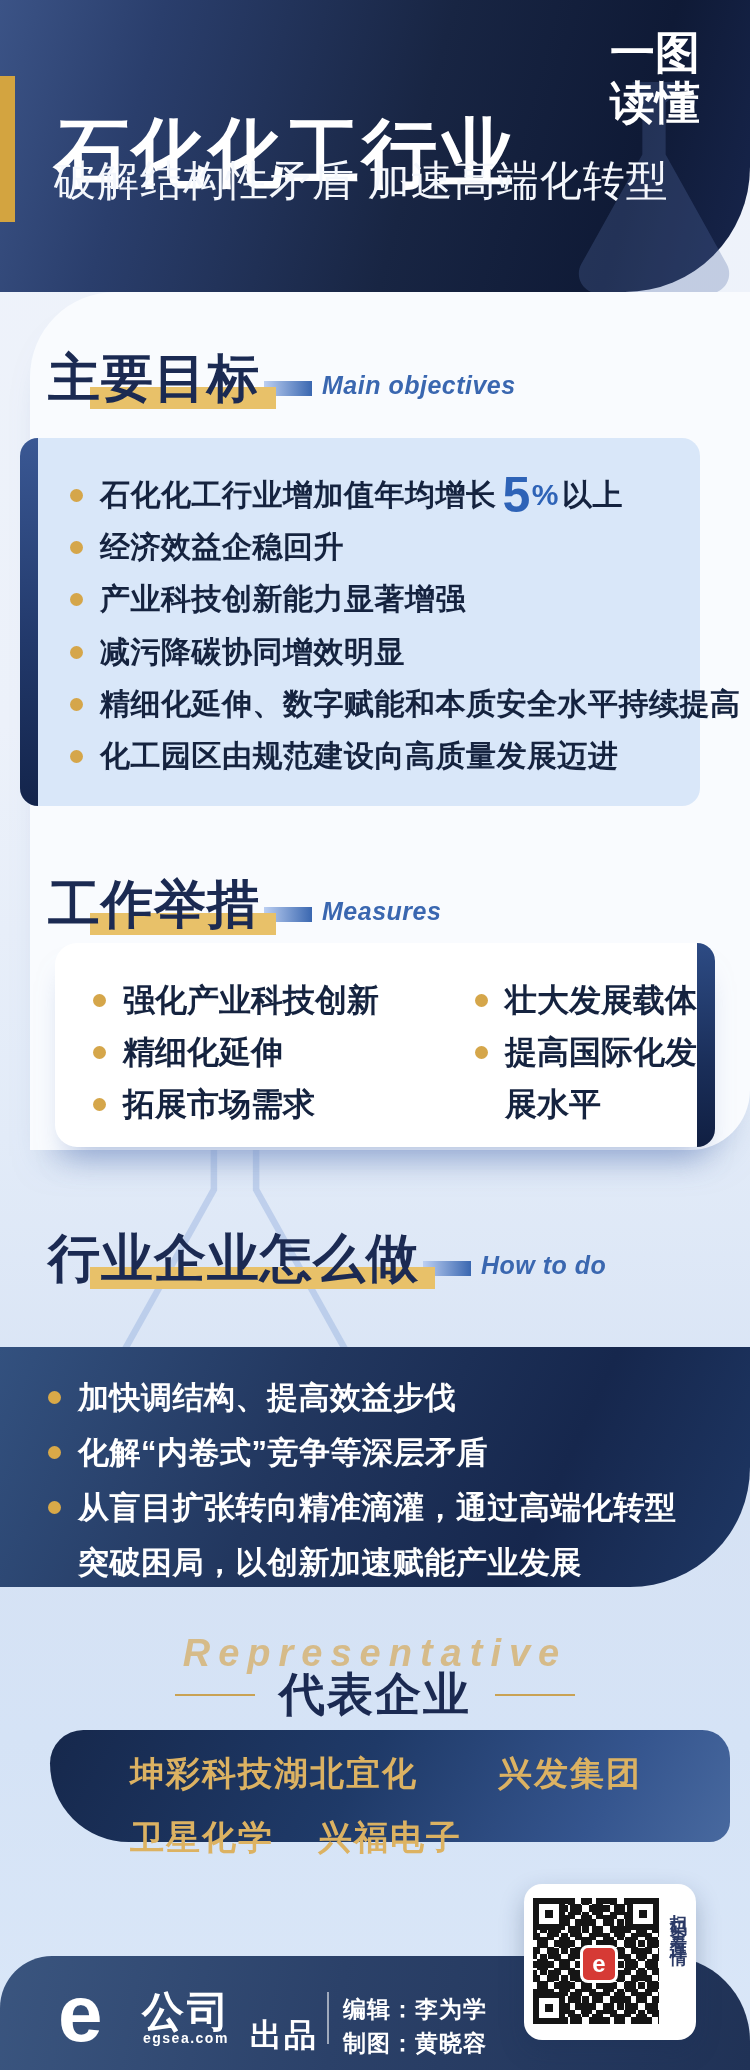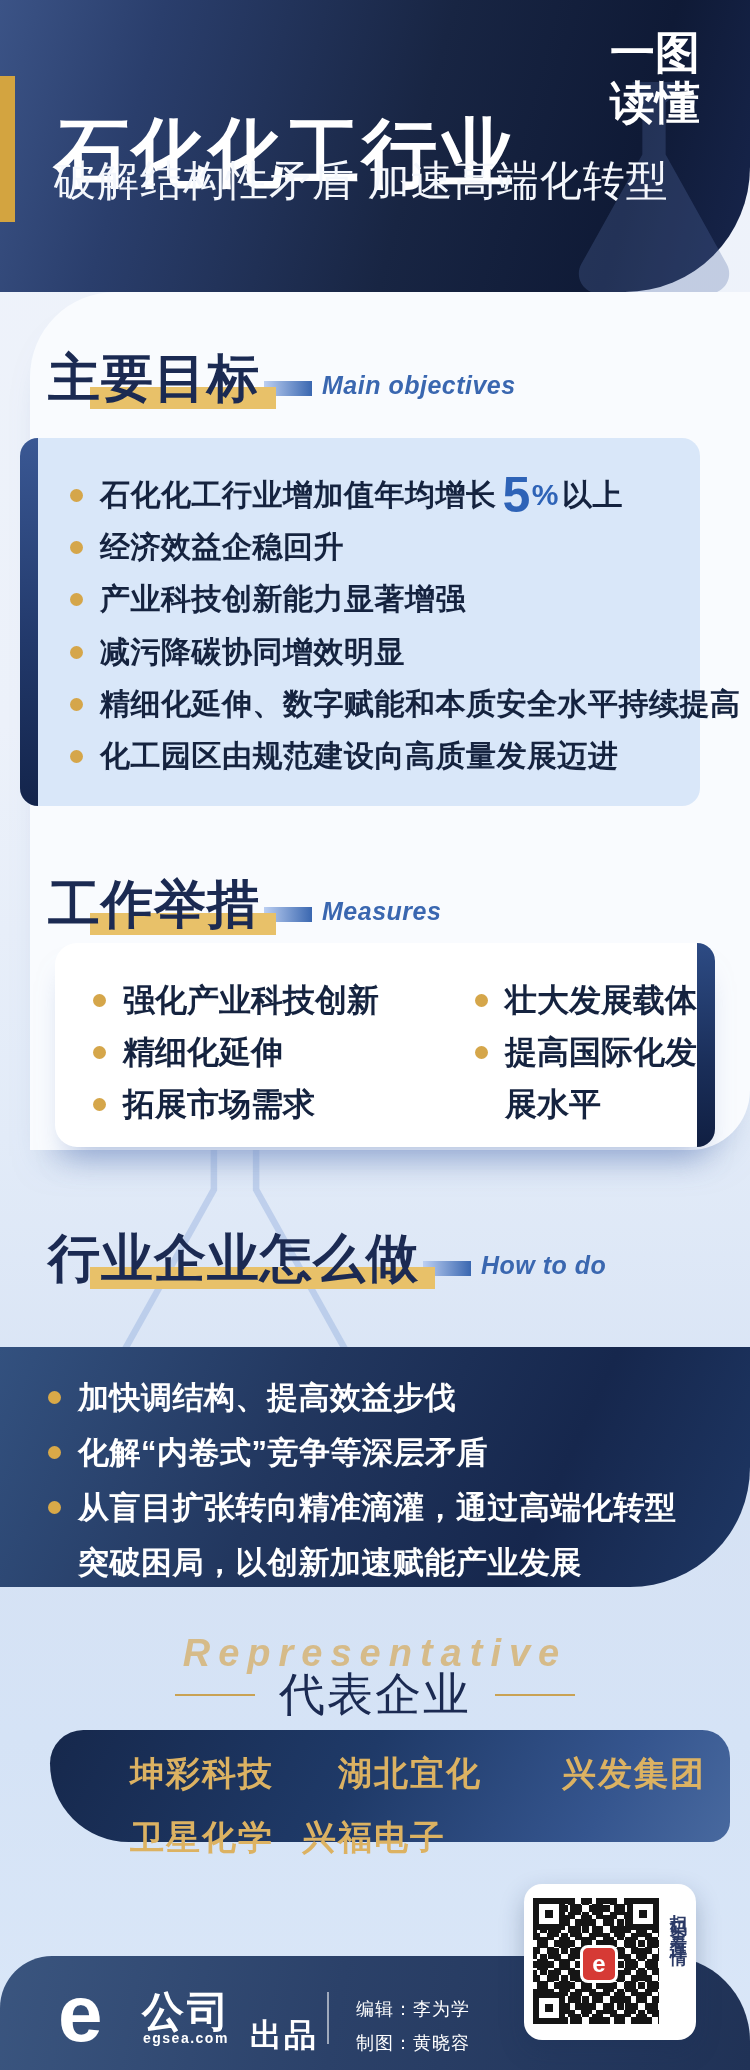--- a/index.html
+++ b/index.html
@@ -59,43 +59,43 @@
                border-radius:0 0 120px 0;}
   .howto-list{list-style:none;margin:0;padding:23px 60px 0 48px;}
   .howto-list li{display:flex;align-items:flex-start;font-size:31px;line-height:55px;color:#ffffff;font-weight:600;letter-spacing:.5px;}
   .howto-list .dot{margin-top:21px;background:#d9a948;}
 
   
   .rep-en{position:absolute;left:0;top:1632px;width:750px;text-align:center;z-index:2;
           font-size:38px;font-style:italic;font-weight:700;letter-spacing:8px;color:rgba(214,180,118,.85);}
   .rep-head{position:absolute;left:0;top:1664px;width:750px;display:flex;align-items:center;justify-content:center;z-index:3;}
   .rep-line{width:80px;height:2px;background:#c9a254;margin:0 24px;}
-  .rep-title{font-size:46px;font-weight:400;color:#1b2a52;letter-spacing:2px;}
+  .rep-title{font-size:46px;font-weight:700;color:#1b2a52;letter-spacing:2px;}
 
   .comp-box{position:absolute;left:50px;top:1730px;width:680px;height:112px;z-index:2;
             background:linear-gradient(120deg,#16284c 0%,#1f3a68 45%,#35558e 80%,#48699f 100%);
             border-radius:36px 30px 22px 85px;padding-top:0;}
   .comp-row{position:absolute;left:80px;display:flex;}
   .comp-row.r1{top:26px;}
   .comp-row.r2{top:90px;}
   .comp{font-size:34px;font-weight:800;color:#dcb262;letter-spacing:2px;line-height:1;white-space:nowrap;}
-  .comp-row.r1 .comp+.comp{margin-left:64px;}
+  .comp-row.r1 .comp+.comp{}
   .comp-row.r1 .comp:last-child{margin-left:80px;}
-  .comp-row.r2 .comp+.comp{margin-left:28px;}
+  .comp-row.r2 .comp+.comp{margin-left:44px;}
 
   
   .footer{position:absolute;left:0;top:1956px;width:750px;height:114px;z-index:2;
           background:linear-gradient(100deg,#3a557f 0%,#2b4169 45%,#203256 100%);
           border-radius:52px 85px 0 0;}
   .logo-e{position:absolute;left:58px;top:1974px;font-size:80px;font-weight:800;color:#fff;line-height:1;z-index:3;}
   .logo-cn{position:absolute;left:142px;top:1984px;font-size:42px;font-weight:900;color:#fff;letter-spacing:3px;z-index:3;}
   .logo-domain{position:absolute;left:143px;top:2030px;font-size:14px;font-weight:700;color:#fff;letter-spacing:1.5px;z-index:3;}
   .logo-chupin{position:absolute;left:250px;top:2014px;font-size:32px;font-weight:700;color:#fff;letter-spacing:2px;z-index:3;}
   .foot-div{position:absolute;left:327px;top:1992px;width:2px;height:52px;background:rgba(255,255,255,.55);z-index:3;}
-  .credits{position:absolute;left:356px;top:1992px;font-size:18px;color:#fff;line-height:34px;font-weight:400;letter-spacing:1px;z-index:3;}
+  .credits{position:absolute;left:343px;top:1992px;font-size:23px;color:#fff;line-height:34px;font-weight:700;letter-spacing:1px;z-index:3;}
 
   .qr-card{position:absolute;left:524px;top:1884px;width:172px;height:156px;background:#fff;border-radius:18px;
            box-shadow:0 10px 24px rgba(25,45,85,.28);z-index:4;}
   .qr{position:absolute;left:9px;top:14px;width:126px;height:126px;background:
         conic-gradient(#151515 90deg,transparent 0 180deg,#151515 0 270deg,transparent 0) 0 0/14px 14px,
         conic-gradient(#151515 90deg,transparent 0 180deg,#151515 0 270deg,transparent 0) 4px 6px/22px 22px,#fff;}
   .finder{position:absolute;width:32px;height:32px;background:#151515;}
   .finder i{position:absolute;inset:6px;background:#fff;}
   .finder i b{position:absolute;inset:6px;background:#151515;}
   .f-tl{left:0;top:0;} .f-tr{right:0;top:0;} .f-bl{left:0;bottom:0;}

